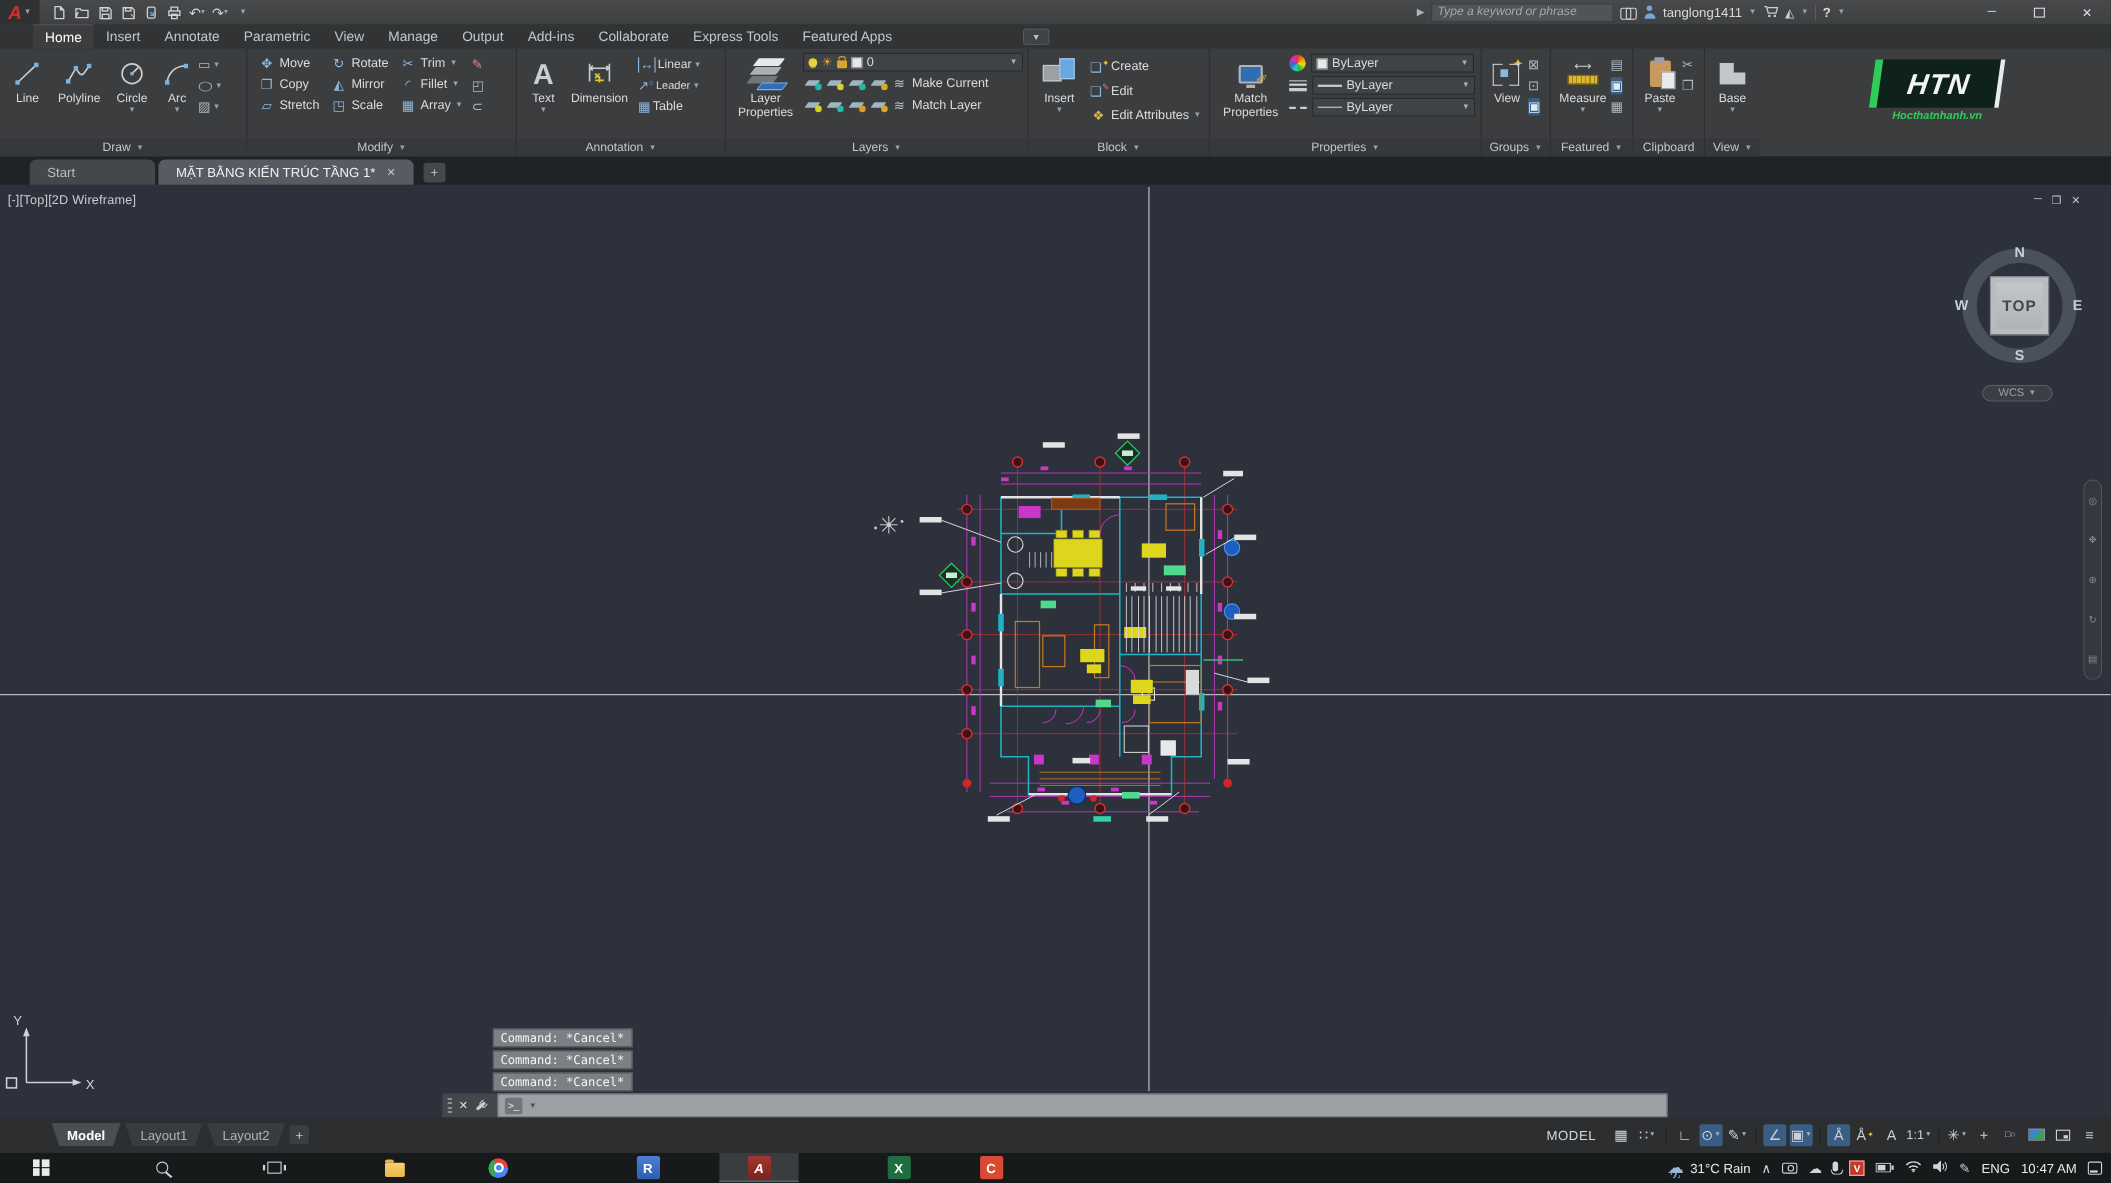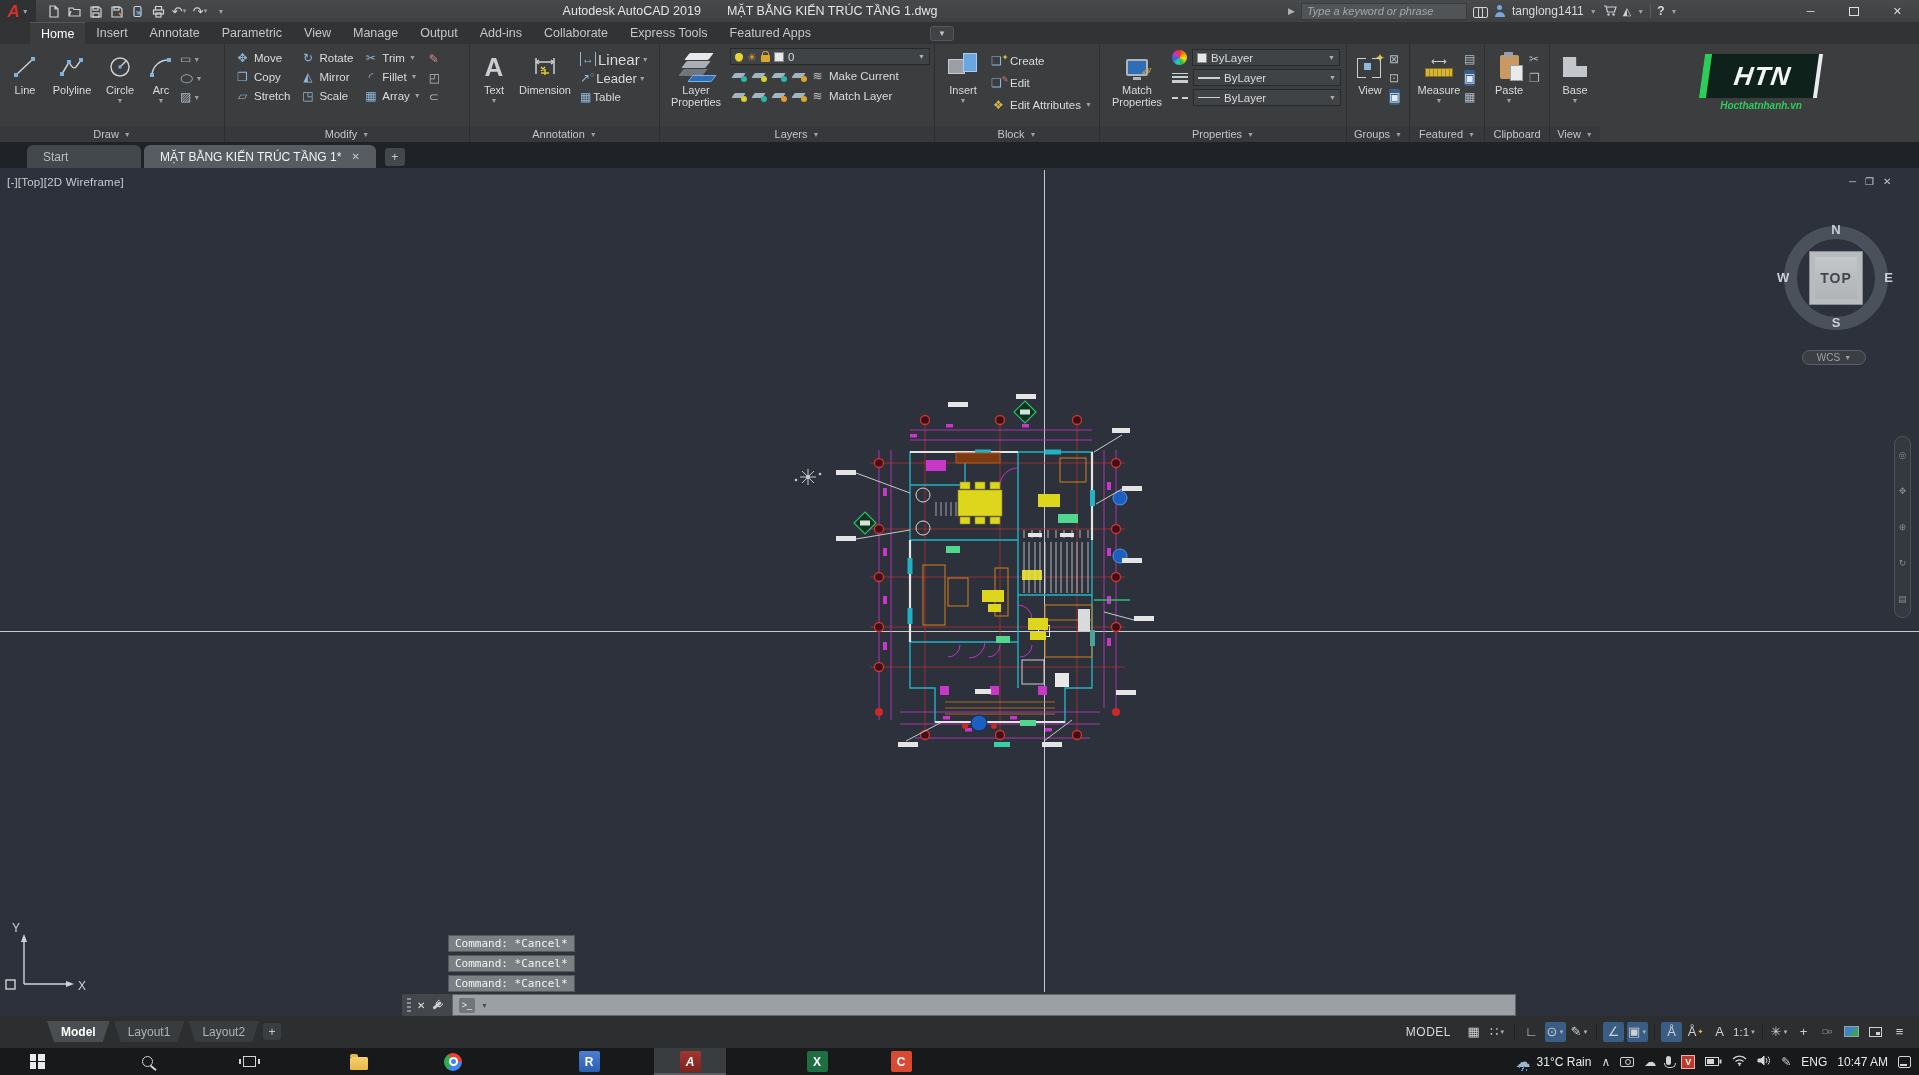--- a/index.html
+++ b/index.html
@@ -250,24 +250,20 @@
           <span class="tinyarr">▾</span>
         </span>
       <span class="qbtn">
           <span class="qglyph">↷</span>
           <span class="tinyarr">▾</span>
         </span>
       <span class="qbtn">
           <span class="tinyarr">▼</span>
         </span>
     </div>
-    <div id="apptitle">
-      <span>Autodesk AutoCAD 2019</span>
-      <span>MẶT BẰNG KIẾN TRÚC TẦNG 1.dwg</span>
-    </div>
     <div id="tsearch">
       <span class="playico">▶</span>
       <input id="searchbox" placeholder="Type a keyword or phrase" style="">
       <span class="binoc"></span>
       <span class="person"></span>
       <span>tanglong1411</span>
       <span class="tinyarr">▼</span>
       <span><svg width="14" height="12" style="stroke:#c9ced3;fill:none;stroke-width:1.2">
             <path d="M1,2h2l1.5,6h7l1.5-5H4"></path>
             <circle cx="5.5" cy="10.5" r="1.2" fill="#c9ced3" stroke="none"></circle>
@@ -435,26 +431,26 @@
                 <path d="M5,4v16 M23,4v16 M5,8h18"></path>
                 <path d="M5,8l3,-2 M5,8l3,2 M23,8l-3,-2 M23,8l-3,2"></path>
                 <path d="M10,17l4,-4 M14,17l-4,-4 M14,21l0,-6 M10,19h8" stroke="#e0c828"></path>
               </svg>
             </span>
           <span class="bl">Dimension</span>
         </div>
         <div class="sc" style="margin-left:4px">
           <span class="si">
               <span style="border-left:1px solid #8fb8dd;border-right:1px solid #8fb8dd;padding:0 1px;color:#8fb8dd">↔</span>
-              <span style="color:#dadbdc;font-size:15px">Linear</span>
+              <span style="color:#dadbdc;font-size:11px">Linear</span>
               <span class="tinyarr">▼</span>
             </span>
           <span class="si">
               <span style="color:#8fb8dd">↗<sup style="font-size:7px">○</sup></span>
-              <span style="color:#dadbdc;font-size:13px">Leader</span>
+              <span style="color:#dadbdc;font-size:10px">Leader</span>
               <span class="tinyarr">▼</span>
             </span>
           <span class="si">
               <span style="color:#8fb8dd">▦</span>
               <span style="color:#dadbdc;font-size:11.5px">Table</span>
             </span>
         </div>
       </div>
       <div class="pstrip">
           <span>Annotation</span>

